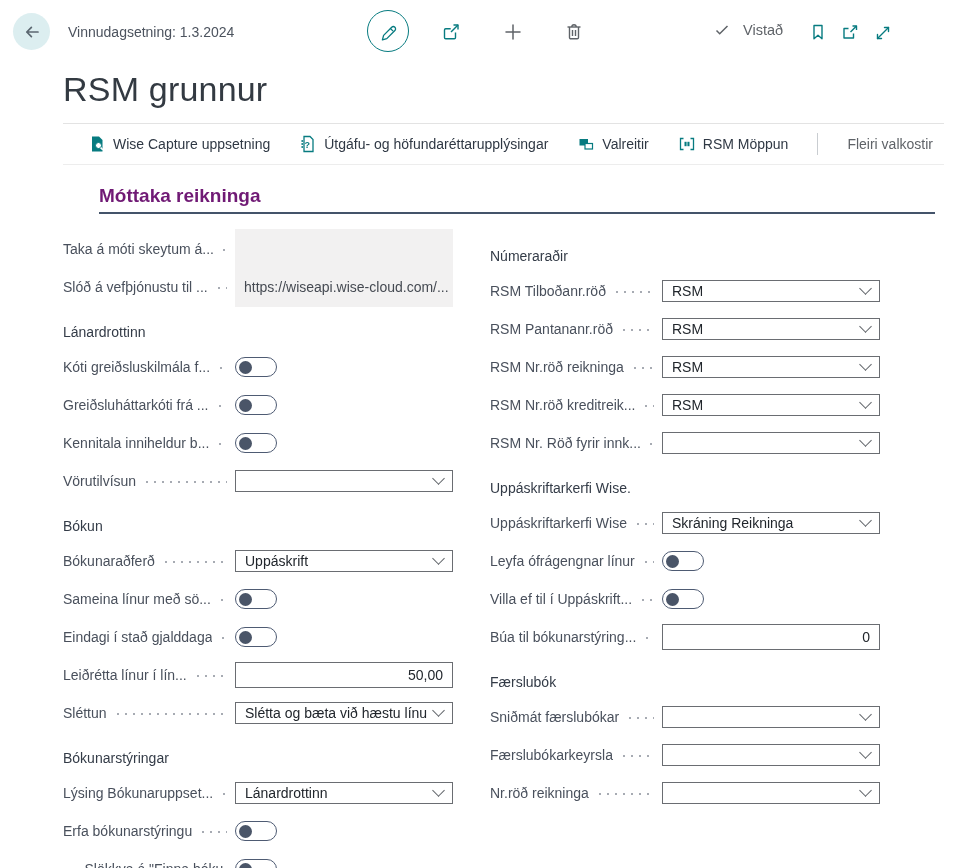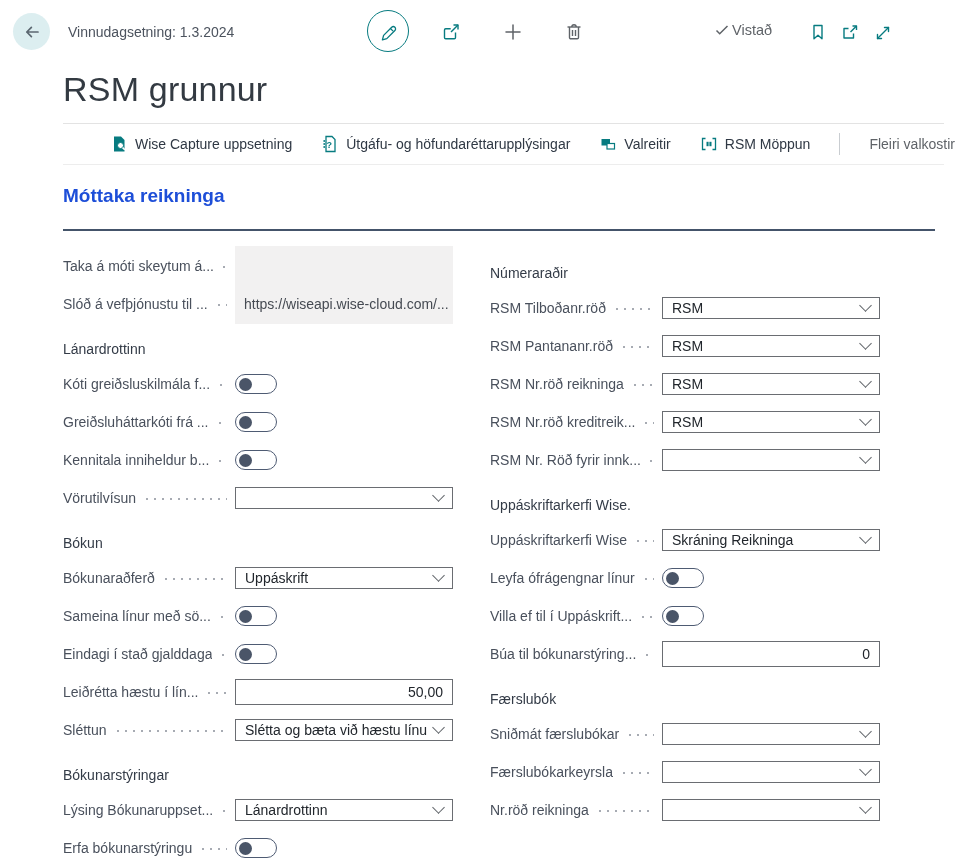--- a/index.html
+++ b/index.html
@@ -2,30 +2,30 @@
 <html><head>
 <meta charset="utf-8">
 <style>
   html,body{margin:0;padding:0;background:#fff;}
   body{width:959px;height:868px;overflow:hidden;font-family:"Liberation Sans",sans-serif;-webkit-font-smoothing:antialiased;color:#2e3742;}
   .topbar{position:relative;height:64px;}
   .back-btn{position:absolute;left:13px;top:13px;width:37px;height:37px;border-radius:50%;background:#dceef0;display:flex;align-items:center;justify-content:center;cursor:pointer;}
   .caption{position:absolute;left:68px;top:24px;font-size:14px;color:#4c535e;text-align:center;}
   .edit-btn{position:absolute;left:367px;top:10px;width:42px;height:42px;border:1.4px solid #077b80;border-radius:50%;display:flex;align-items:center;justify-content:center;box-sizing:border-box;cursor:pointer;}
   .tb-ic{position:absolute;top:20px;width:24px;height:24px;display:flex;align-items:center;justify-content:center;cursor:pointer;}
-  .saved{position:absolute;left:714px;top:22px;display:flex;align-items:center;gap:2px;color:#5f6368;font-size:14.5px;}
+  .saved{position:absolute;left:714px;top:22px;display:flex;align-items:center;gap:13px;color:#5f6368;font-size:14.5px;}
   .title{margin:6px 0 14px 63px;font-size:34px;font-weight:300;color:#333a42;letter-spacing:.2px;}
   .hr1{margin-left:63px;width:881px;border-top:1px solid #e3e3e3;}
-  .actionbar{height:40px;display:flex;align-items:center;padding-left:110px;gap:29px;}
+  .actionbar{height:40px;display:flex;align-items:center;padding-left:88px;gap:29px;}
   .action{display:flex;align-items:center;gap:7px;font-size:14px;color:#2f3844;cursor:pointer;white-space:nowrap;}
   .ab-div{width:1px;height:22px;background:#c9cdd1;}
   .more{font-size:14px;color:#5f6368;cursor:pointer;}
   .hr2{margin-left:63px;width:881px;border-top:1px solid #ededed;}
   .content{margin:20px 24px 0 63px;width:872px;}
-  .group-title{font-size:19px;font-weight:600;color:#1d4ed8;padding-bottom:22px;border-bottom:2px solid #44546a;}
+  .group-title{font-size:19px;font-weight:600;color:#701a75;padding-bottom:5px;border-bottom:2px solid #44546a;margin-left:36px;}
   .cols{display:flex;gap:37px;margin-top:16px;}
   .col{width:390px;flex:0 0 390px;}
   .subheader{height:34px;display:flex;align-items:flex-end;padding-bottom:8px;font-size:14px;font-weight:400;color:#333b47;}
   .field-row{height:38px;display:flex;align-items:center;}
   .field-label{display:flex;align-items:center;flex:0 0 172px;width:172px;overflow:hidden;font-size:14px;color:#49505c;justify-content:flex-end;}
   .label-text{white-space:nowrap;overflow:hidden;}
   .leader{flex:1 1 auto;min-width:7px;height:4px;margin:2px 8px 0 7px;background-image:radial-gradient(circle,#a7abb3 1.1px,transparent 1.45px);background-size:8px 4px;background-repeat:repeat-x;background-position:left center;}
   .dropdown{width:218px;height:22px;box-sizing:border-box;border:1px solid #6a6d72;background:#fff;display:flex;align-items:center;padding:0 9px;font-size:14px;color:#21262c;cursor:pointer;}
   .dd-value{flex:1 1 auto;white-space:nowrap;overflow:hidden;}
   .chevron{flex:0 0 auto;width:8px;height:8px;border-right:1.6px solid #5f6368;border-bottom:1.6px solid #5f6368;transform:rotate(45deg);margin-top:-5px;}
@@ -251,21 +251,21 @@
           <div class="field-label">
             <span class="label-text">Eindagi í stað gjalddaga</span>
             <span class="leader"></span>
           </div>
           <div class="toggle">
             <span class="knob"></span>
           </div>
         </div>
         <div class="field-row">
           <div class="field-label">
-            <span class="label-text">Leiðrétta hæstu í lín...</span>
+            <span class="label-text">Leiðrétta línur í lín...</span>
             <span class="leader"></span>
           </div>
           <input class="text-input right" value="50,00" style="">
         </div>
         <div class="field-row">
           <div class="field-label">
             <span class="label-text">Sléttun</span>
             <span class="leader"></span>
           </div>
           <div class="dropdown">

